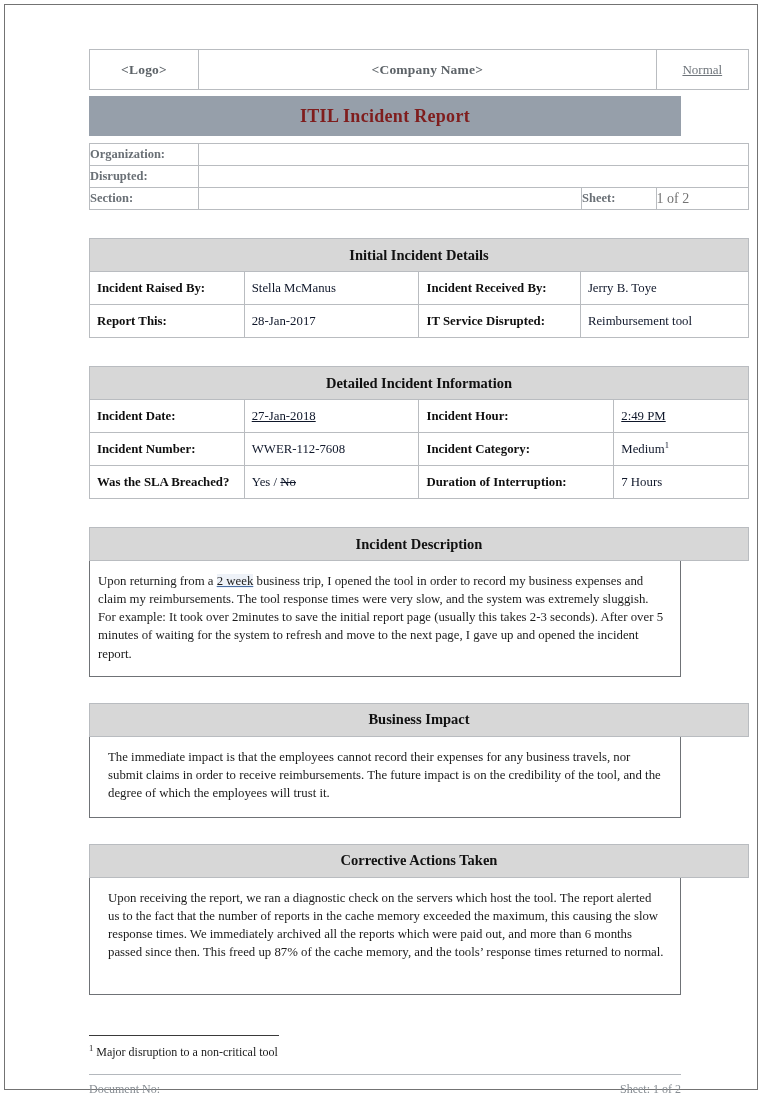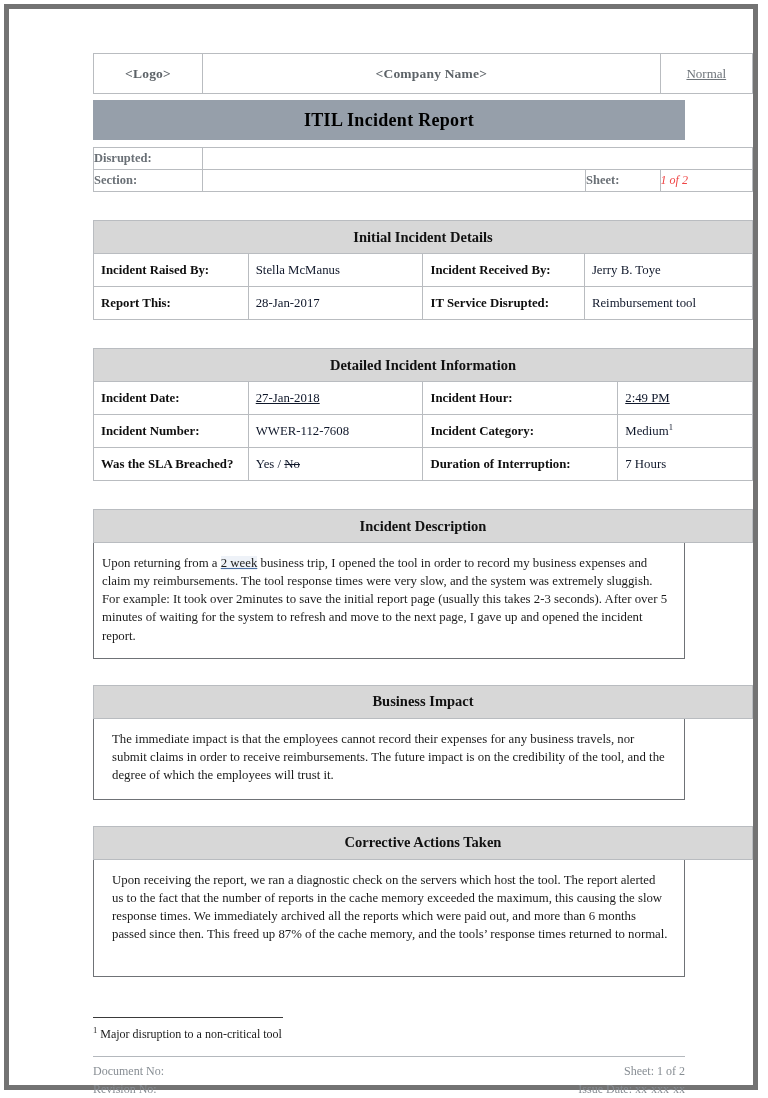--- a/index.html
+++ b/index.html
@@ -15,21 +15,21 @@
     overflow: hidden;
   }
 
   .page {
     position: absolute;
     left: 4px;
     top: 4px;
     width: 754px;
     height: 1086px;
     background: #ffffff;
-    border: 5px solid #737373;
+    border: 1px solid #737373;
     box-sizing: border-box;
   }
 
   .content {
     position: absolute;
     left: 84px;
     top: 44px;
     width: 592px;
   }
 
@@ -69,21 +69,21 @@
   .titleband {
     margin-top: 6px;
     width: 592px;
     height: 40px;
     background: #969faa;
     display: flex;
     align-items: center;
     justify-content: center;
   }
   .titleband .t {
-    color: #000000;
+    color: #7f1d1d;
     font-size: 18px;
     font-weight: bold;
     letter-spacing: .3px;
   }
 
   
   .orgtable { margin-top: 7px; }
   .orgtable td {
     height: 21px;
     border: 1px solid #c5c8cc;
@@ -95,24 +95,23 @@
     padding-left: 6px;
   }
   .org-val { background: #ffffff; }
   .sheet-label {
     font-size: 12.5px;
     font-weight: bold;
     color: #6a7076;
     padding-left: 6px;
   }
   .sheet-val {
-    font-size: 12px;
-    color: #ef4444;
+    font-size: 14px;
+    color: #737373;
     padding-left: 6px;
-    font-style: italic;
   }
 
   
   .block { margin-top: 28px; }
   .block.tight { margin-top: 26px; }
 
   .sec-head td {
     background: #d7d7d7;
     height: 32px;
     text-align: center;
@@ -219,20 +218,24 @@
     </div>
 
     <table class="doc orgtable">
       <colgroup>
           <col style="width:98px">
           <col style="width:344px">
           <col style="width:67px">
           <col style="width:83px">
         </colgroup>
       <tbody>
+          <tr>
+        <td class="org-label">Organization:</td>
+        <td class="org-val" colspan="3"></td>
+      </tr>
       <tr>
         <td class="org-label">Disrupted:</td>
         <td class="org-val" colspan="3"></td>
       </tr>
       <tr>
         <td class="org-label">Section:</td>
         <td class="org-val"></td>
         <td class="sheet-label">Sheet:</td>
         <td class="sheet-val">1 of 2</td>
       </tr>

